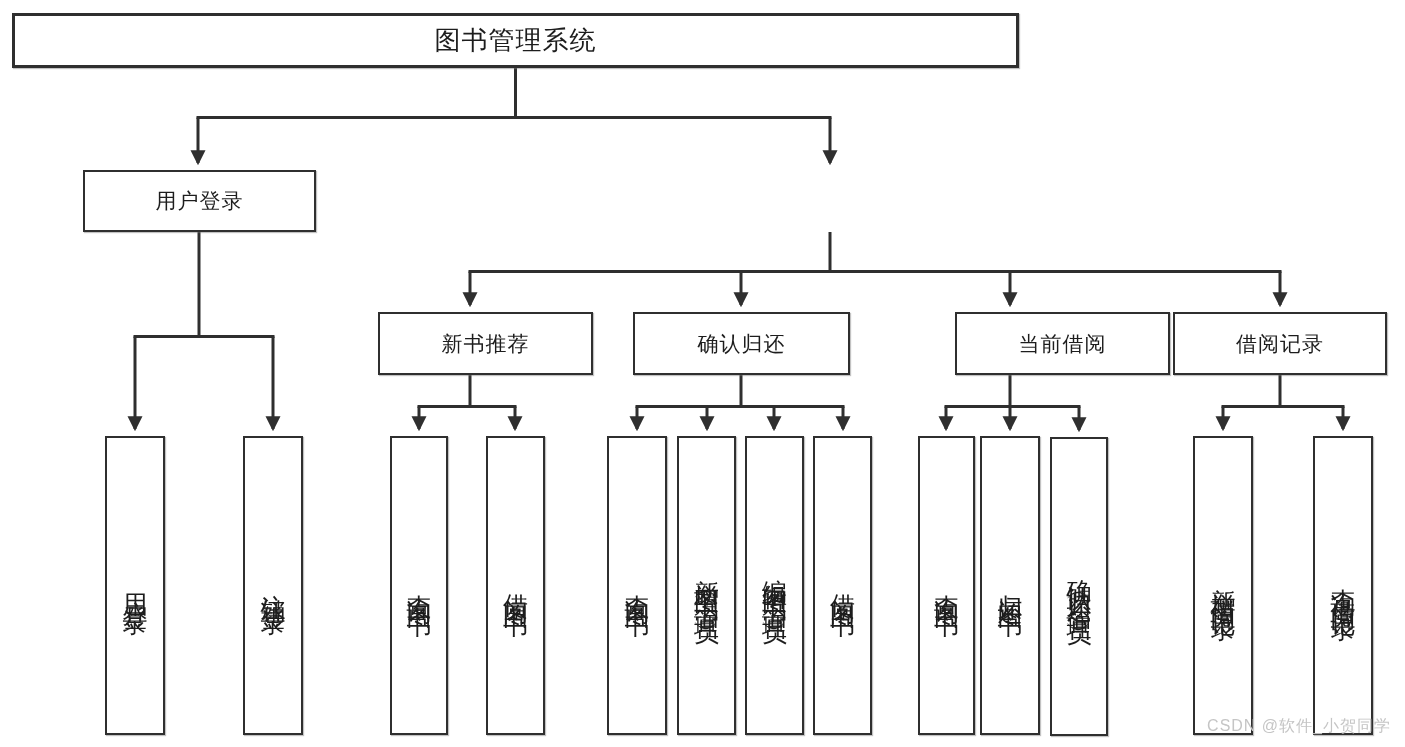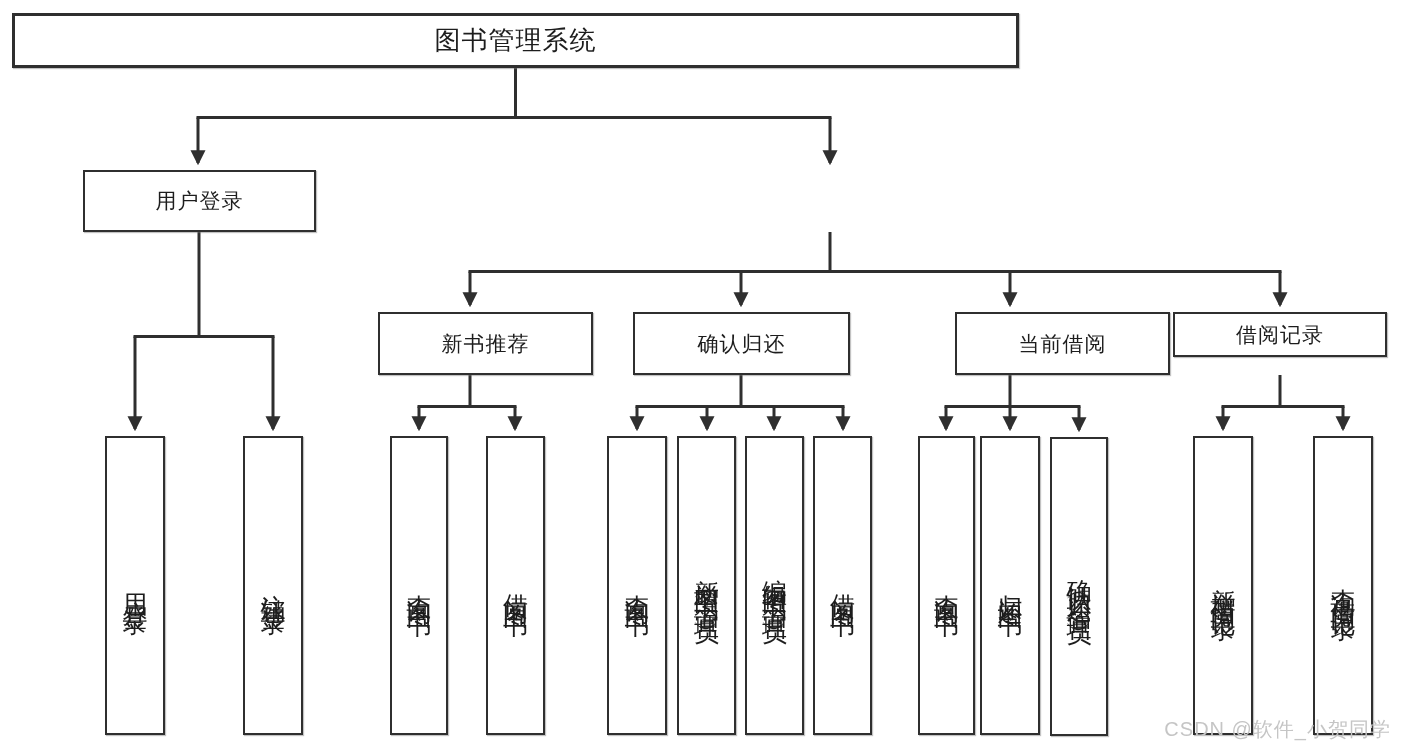--- a/index.html
+++ b/index.html
@@ -38,39 +38,39 @@
     line-height: 1;
     padding: 8px 0;
   }
   
   #n-root    { left: 12px;   top: 13px;  width: 1007px; height: 55px; }
   #n-login   { left: 83px;   top: 170px; width: 233px;  height: 62px; }
   #n-mgmt    { left: 713px;  top: 170px; width: 234px;  height: 62px; }
   #n-new     { left: 362px;  top: 312px; width: 215px;  height: 63px; margin-left: 16px; }
   #n-borrow  { left: 633px;  top: 312px; width: 217px;  height: 63px; }
   #n-current { left: 955px;  top: 312px; width: 215px;  height: 63px; }
-  #n-records { left: 1173px; top: 312px; width: 214px;  height: 45px; }
+  #n-records { left: 1173px; top: 312px; width: 214px;  height: 63px; }
   #lf-login  { left: 105px;  top: 436px; width: 60px; height: 299px; }
   #lf-logout { left: 243px;  top: 436px; width: 60px; height: 299px; }
   #lf-nb-q   { left: 390px;  top: 436px; width: 58px; height: 299px; }
   #lf-nb-b   { left: 486px;  top: 436px; width: 59px; height: 299px; }
   #lf-bb-q   { left: 607px;  top: 436px; width: 60px; height: 299px; }
   #lf-bb-a   { left: 677px;  top: 436px; width: 59px; height: 299px; }
   #lf-bb-e   { left: 745px;  top: 436px; width: 59px; height: 299px; }
   #lf-bb-b   { left: 813px;  top: 436px; width: 59px; height: 299px; }
   #lf-cb-q   { left: 918px;  top: 436px; width: 57px; height: 299px; }
   #lf-cb-r   { left: 980px;  top: 436px; width: 60px; height: 299px; }
   #lf-cb-c   { left: 1050px; top: 437px; width: 58px; height: 299px; }
   #lf-br-a   { left: 1193px; top: 436px; width: 60px; height: 299px; }
   #lf-br-q   { left: 1313px; top: 436px; width: 60px; height: 299px; }
   .watermark {
     position: absolute;
     top: 716px;
     right: 14px;
-    font-size: 20px;
+    font-size: 16px;
     color: #c5c5c5;
     letter-spacing: 1px;
     white-space: nowrap;
   }
 </style>
 </head>
 <body>
 
 <div class="canvas">
 

